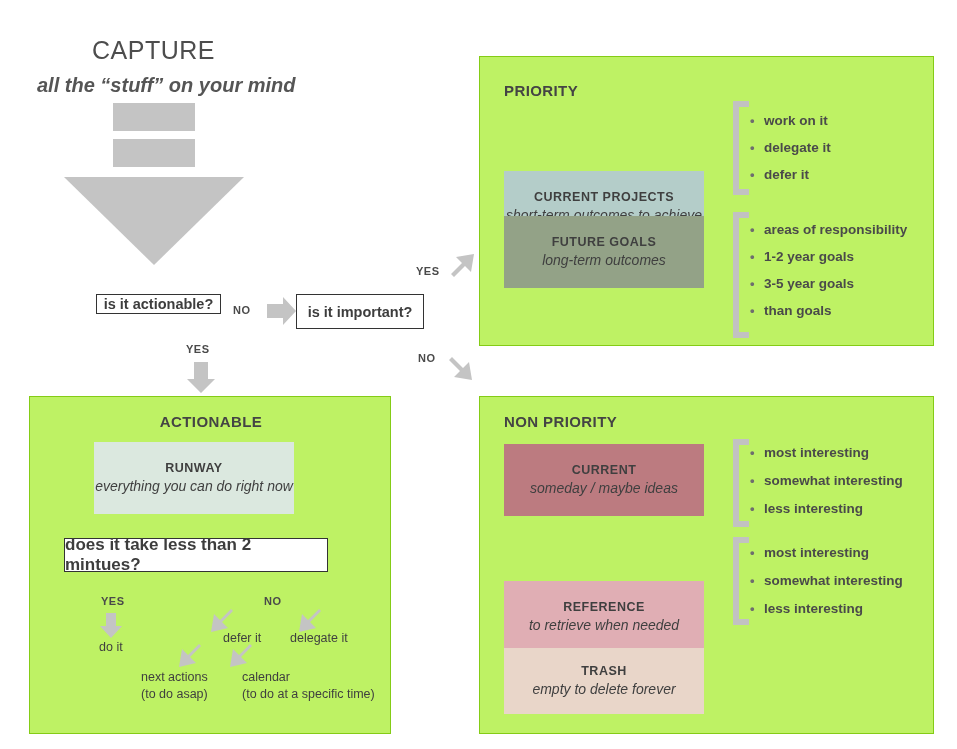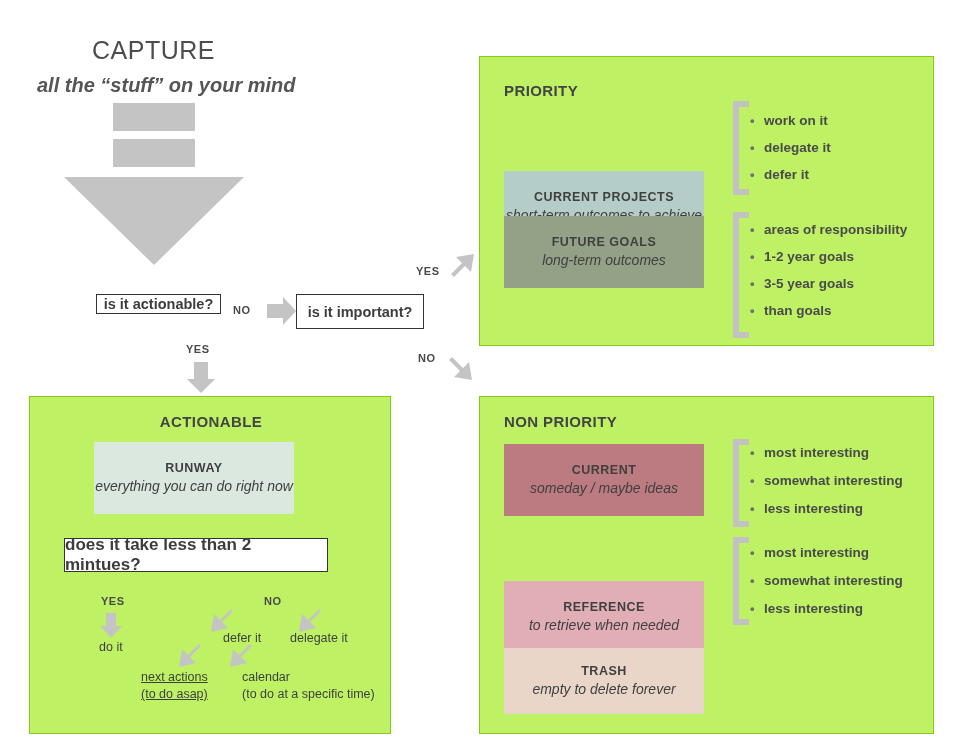--- a/index.html
+++ b/index.html
@@ -218,21 +218,21 @@
   <div class="alab" style="left:193px;top:233px;">defer it</div>
 
   <svg class="arrow" style="left:268px;top:211px;" width="26" height="26" viewBox="0 0 26 26">
     <path d="M23 3 L12 14 L18 20 L1 24 L4 6 L10 12 L21 1 Z" fill="#c4c4c4"></path>
   </svg>
   <div class="alab" style="left:260px;top:233px;">delegate it</div>
 
   <svg class="arrow" style="left:148px;top:246px;" width="26" height="26" viewBox="0 0 26 26">
     <path d="M23 3 L12 14 L18 20 L1 24 L4 6 L10 12 L21 1 Z" fill="#c4c4c4"></path>
   </svg>
-  <div class="alab" style="left:111px;top:272px;text-decoration:underline;">next actions
+  <div class="alab" style="left:111px;top:272px;">next actions
 (to do asap)</div>
 
   <svg class="arrow" style="left:199px;top:246px;" width="26" height="26" viewBox="0 0 26 26">
     <path d="M23 3 L12 14 L18 20 L1 24 L4 6 L10 12 L21 1 Z" fill="#c4c4c4"></path>
   </svg>
   <div class="alab" style="left:212px;top:272px;">calendar
 (to do at a specific time)</div>
 </div>
 
 <div class="panel" style="left:479px;top:396px;width:455px;height:338px;">

